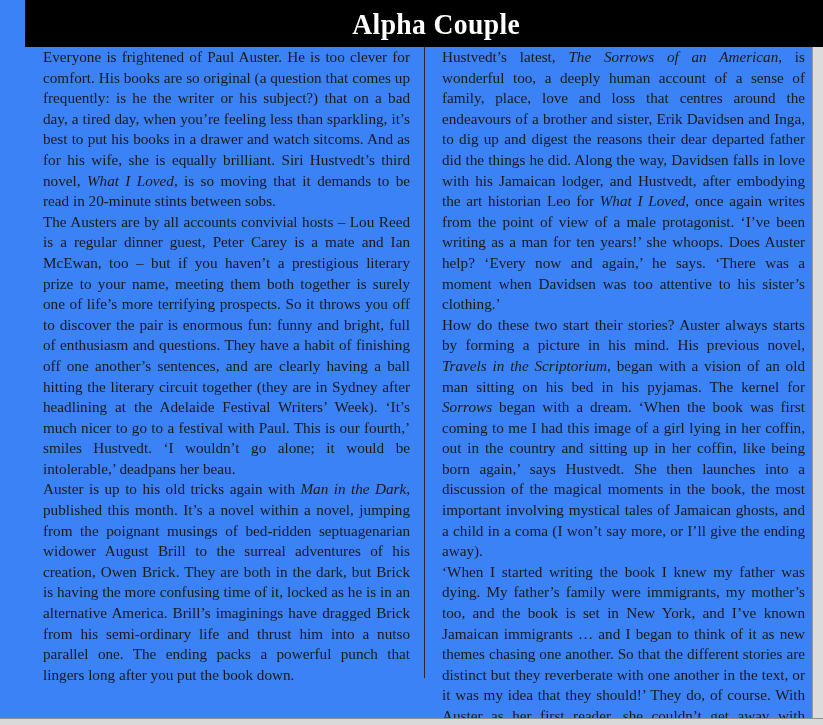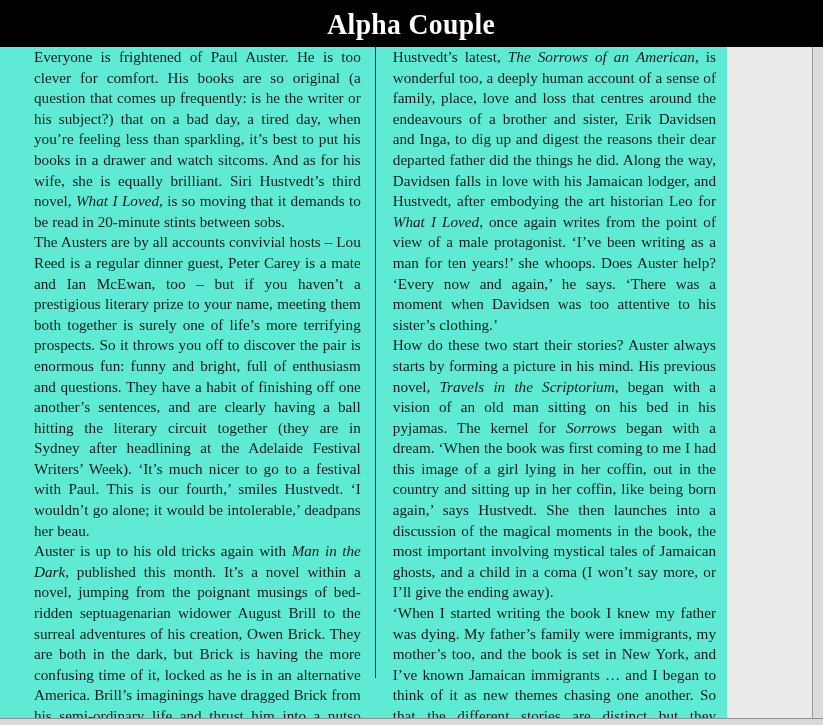--- a/index.html
+++ b/index.html
@@ -8,24 +8,25 @@
   }
   body {
     width: 823px;
     height: 725px;
     background: #ebebeb;
     font-family: "Liberation Serif", "DejaVu Serif", serif;
     overflow: hidden;
   }
   .page {
     position: relative;
-    width: 727px;
+    width: 823px;
     height: 725px;
-    background: #5eead4;
+    background: #3b82f6;
     box-sizing: border-box;
+    padding-left: 25px;
   }
   
   .masthead {
     width: 823px;
     height: 47px;
     background: #000000;
     display: flex;
     align-items: center;
     justify-content: center;
     box-sizing: border-box;
@@ -57,21 +58,20 @@
     transform-origin: left center;
     white-space: nowrap;
   }
   
   .article-body {
     position: relative;
     display: flex;
     padding: 0 11px 0 18px;
     box-sizing: border-box;
     height: 631px;
-    margin-left: 16px;
   }
   .column {
     width: 381px;
     box-sizing: border-box;
   }
   .column.left {
     padding-right: 14px;
   }
   .column.right {
     padding-left: 17px;

